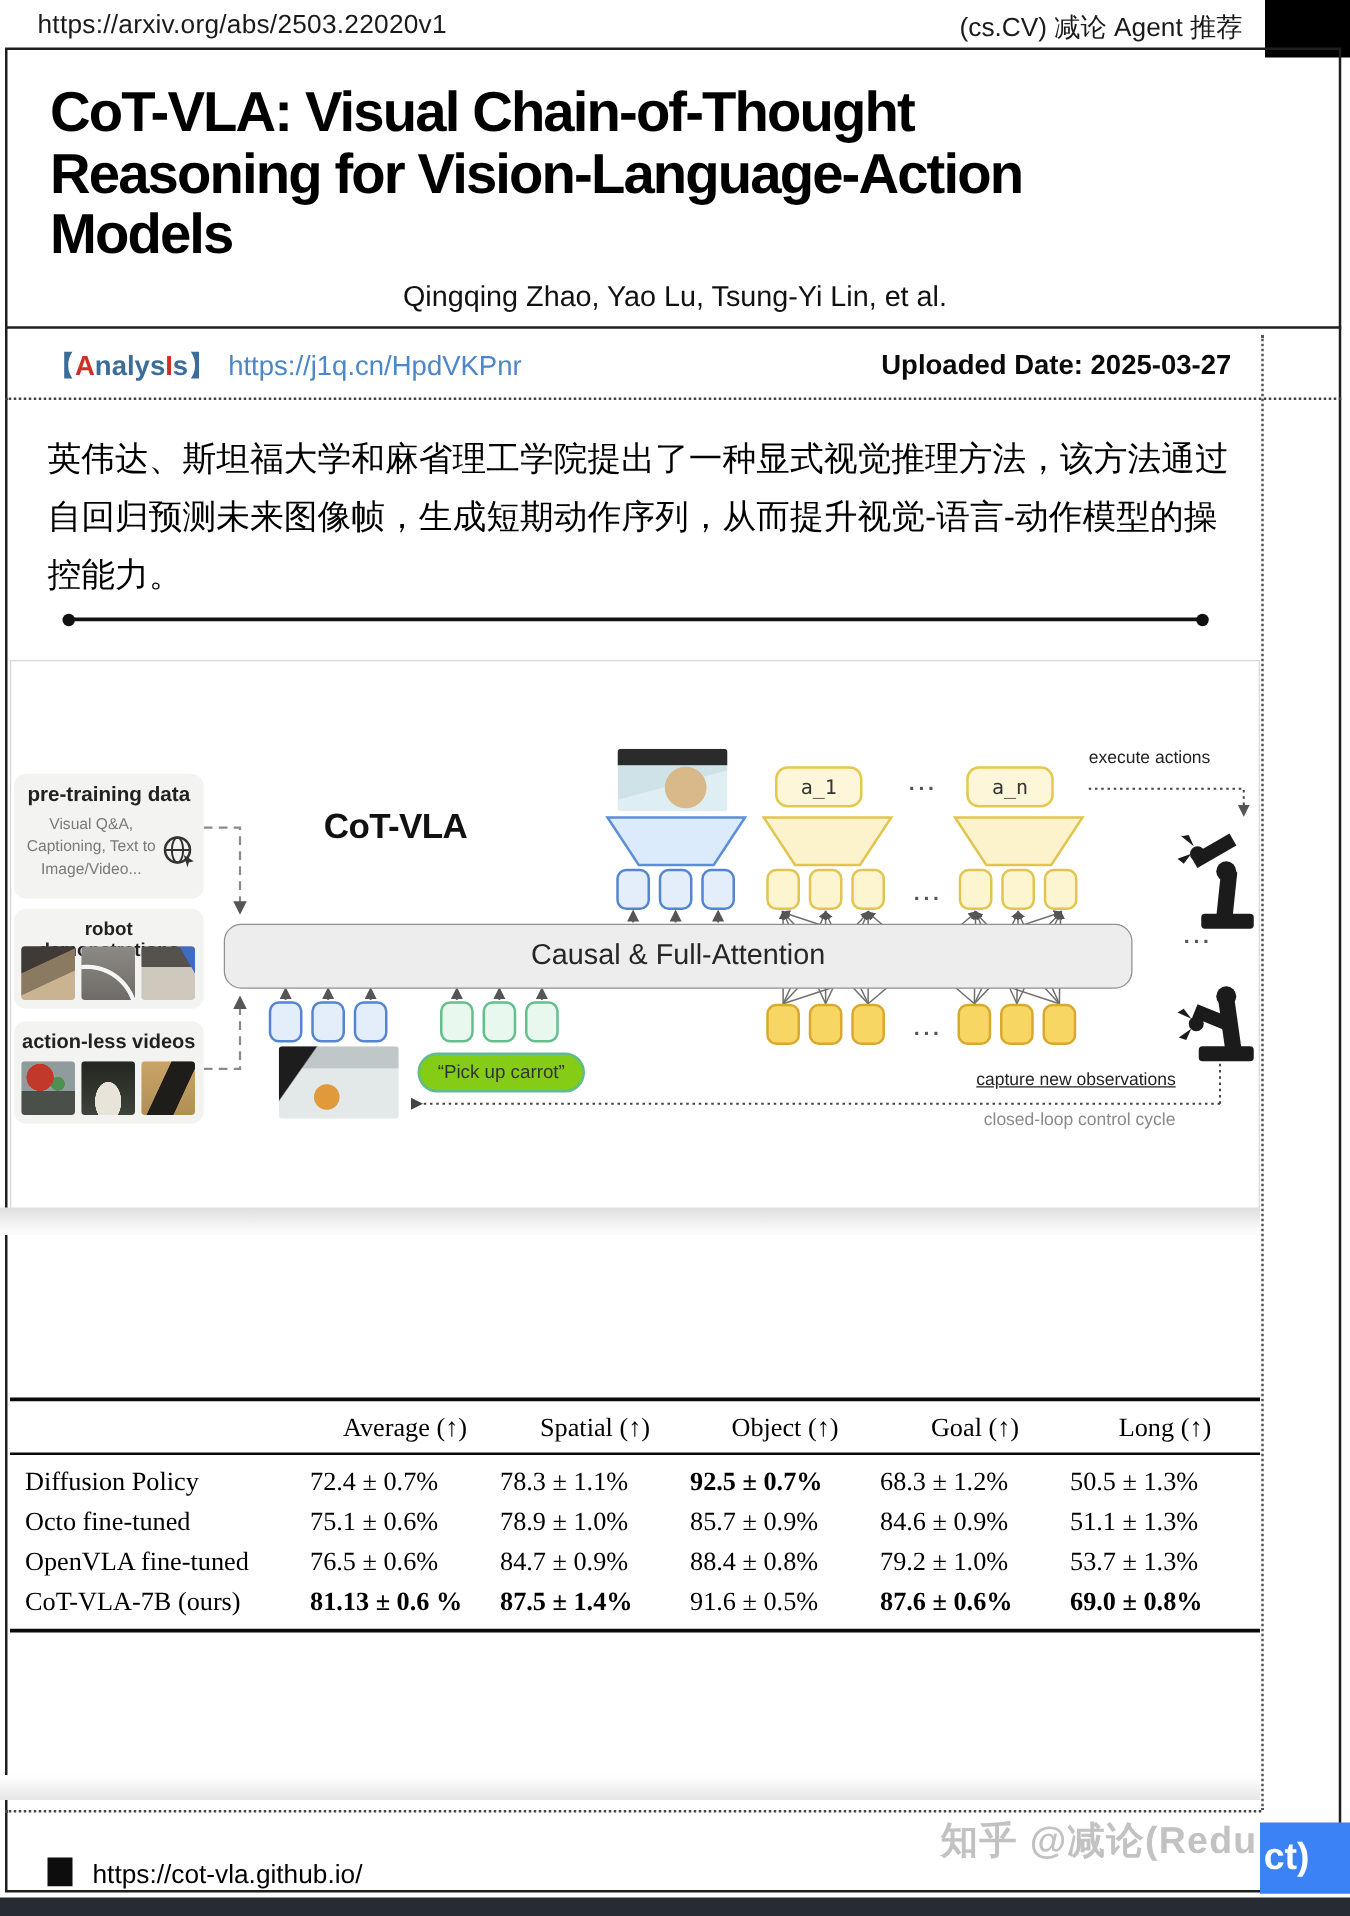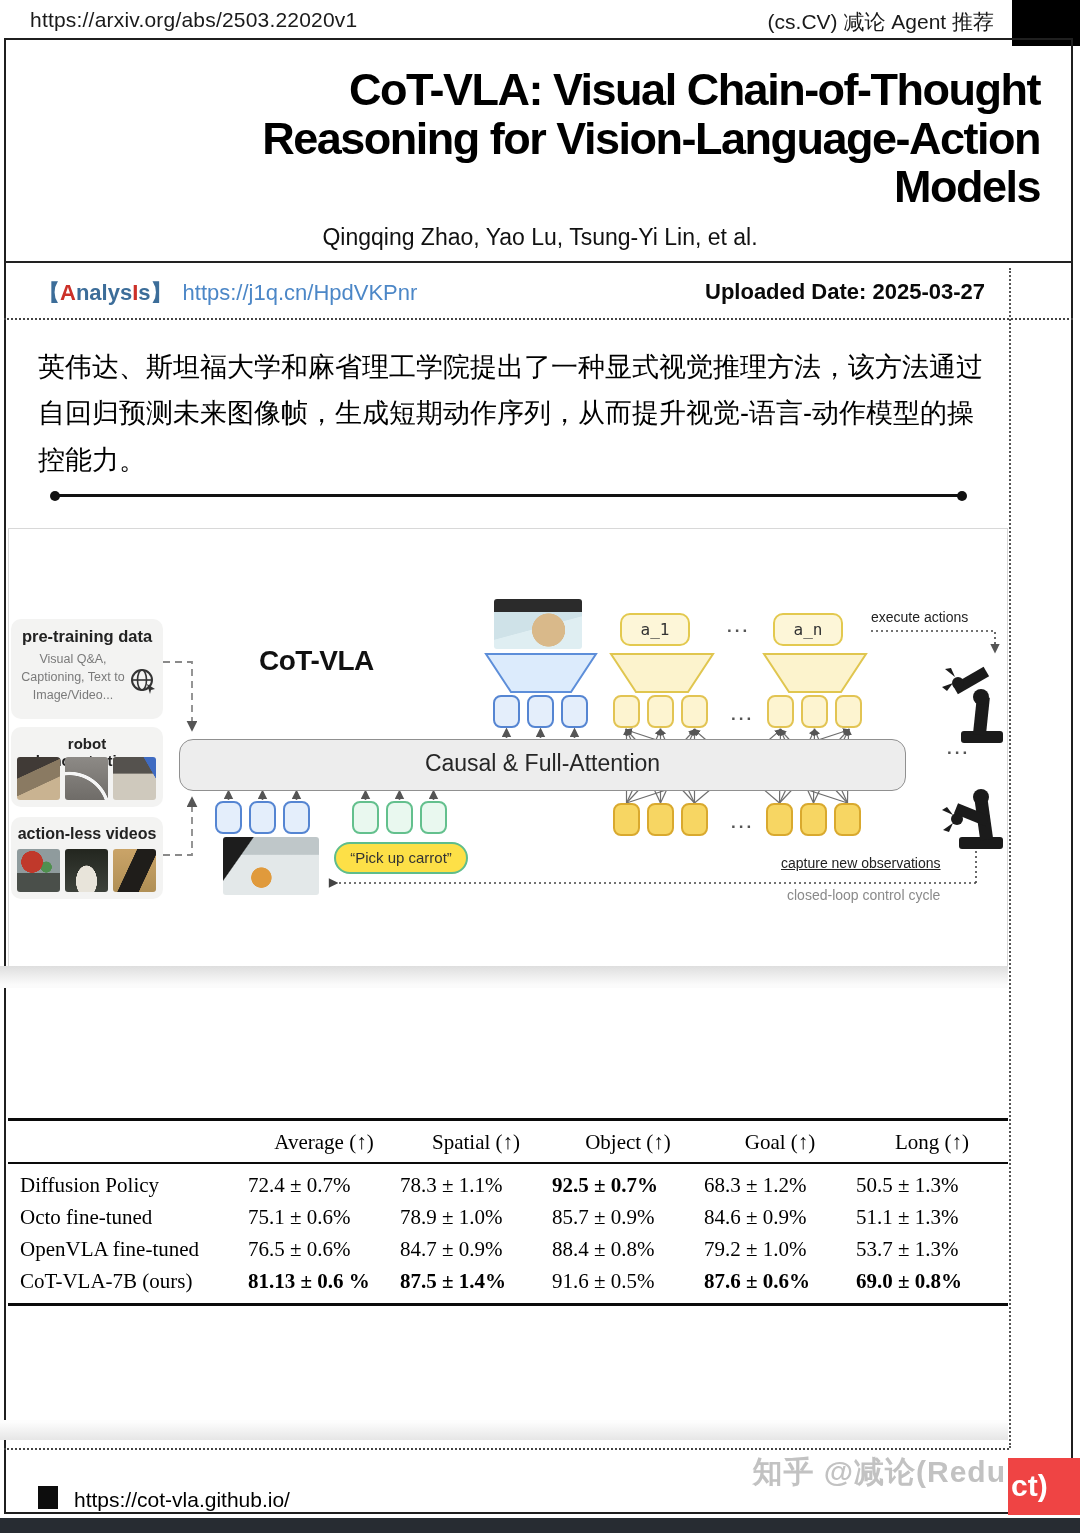--- a/index.html
+++ b/index.html
@@ -13,21 +13,21 @@
   .corner-black{right:0;top:0;width:68px;height:46px;background:#000;}
 
   
   .page-frame{left:4px;top:38px;width:1069px;height:1476px;border:2px solid #1f1f1f;box-sizing:border-box;}
   .dotted-v{left:1009px;top:268px;width:0;height:1180px;border-left:2px dotted #555;}
   .rule-solid{left:4px;top:261px;width:1069px;height:0;border-top:2px solid #222;}
   .rule-dotted-analysis{left:4px;top:318px;width:1069px;height:0;border-top:2px dotted #444;}
   .rule-dotted-footer{left:4px;top:1448px;width:1005px;height:0;border-top:2px dotted #444;}
 
   
-  .title{left:40px;top:66px;width:1000px;text-align:right;font-size:45px;line-height:1.08;
+  .title{left:40px;top:66px;width:1000px;text-align:left;font-size:45px;line-height:1.08;
          font-weight:800;letter-spacing:-1.5px;color:#000;}
   .authors{left:40px;top:224px;width:1000px;text-align:center;font-size:23px;color:#111;}
 
   
   .analysis{left:38px;top:278px;font-size:22px;font-weight:700;}
   .an-blue{color:#3c6d99;}
   .an-red{color:#cc3028;}
   .an-link{color:#4c87c7;font-weight:400;margin-left:10px;text-decoration:none;}
   .uploaded{right:95px;top:279px;font-size:22px;font-weight:600;color:#0a0a0a;}
 
@@ -74,21 +74,21 @@
        linear-gradient(180deg,#2b2b2b 0 26%, transparent 27%),
        linear-gradient(165deg,#cfe2e8 0 55%, #dfeef2 56%);}
   .sink-img{position:absolute;left:214px;top:308px;width:96px;height:58px;border-radius:3px;
      background:
        radial-gradient(circle at 40% 70%, #e09a3c 0 14%, transparent 15%),
        linear-gradient(125deg,#1d1d1d 0 22%, transparent 23%),
        linear-gradient(180deg,#bfc7c9 0 30%, #e3e8e9 31%);}
 
   .fig-small{position:absolute;font-size:14px;color:#222;}
   .fig-small-gray{position:absolute;font-size:14px;color:#8a8a8a;}
-  .carrot-box{position:absolute;left:325px;top:313px;width:134px;height:32px;border-radius:16px;background:#fde047;
+  .carrot-box{position:absolute;left:325px;top:313px;width:134px;height:32px;border-radius:16px;background:#84cc16;
       border:2px solid #5fbd8b;box-sizing:border-box;text-align:center;font-size:15px;color:#333;line-height:28px;}
 
   
   .ph-d1{background:linear-gradient(155deg,#403a36 0 34%,#8a7a62 35% 62%,#c9b391 63%);}
   .ph-d2{background:radial-gradient(circle at 10% 130%, transparent 55%, #f5f5f5 56% 60%, transparent 61%),linear-gradient(180deg,#8d8a86,#6f6c68);}
   .ph-d3{background:linear-gradient(240deg,#3f6bc2 0 18%,transparent 19%),linear-gradient(180deg,#55524e 0 38%,#cfc9bd 39%);}
   .ph-a1{background:radial-gradient(circle at 35% 30%,#c0392b 0 26%,transparent 27%),radial-gradient(circle at 68% 42%,#4f8f4f 0 14%,transparent 15%),linear-gradient(180deg,#8f9b9d 0 55%,#4a4f4a 56%);}
   .ph-a2{background:radial-gradient(ellipse at 50% 75%,#e8e4da 0 34%,transparent 35%),linear-gradient(180deg,#23261f,#3d423b);}
   .ph-a3{background:linear-gradient(115deg,transparent 0 38%,#1f1d1a 39% 72%,transparent 73%),linear-gradient(180deg,#caa468,#b08f55);}
 
@@ -101,21 +101,21 @@
   table.results td.rowlab{text-align:left;padding-left:12px;}
   table.results tr.first td{padding-top:9px;}
   table.results tr.last td{padding-bottom:9px;}
   td.b{font-weight:700;}
   th.c0{width:240px;} th.cn{width:152px;}
 
   
   .foot-square{left:38px;top:1486px;width:20px;height:23px;background:#0d0d0d;}
   .foot-url{left:74px;top:1488px;font-size:21px;color:#000000;}
   .watermark{right:74px;top:1452px;font-size:30px;font-weight:700;color:#c2c2c2;letter-spacing:1px;}
-  .wm-black{left:1008px;top:1458px;width:72px;height:57px;background:#ef4444;color:#fff;font-size:30px;
+  .wm-black{left:1008px;top:1458px;width:72px;height:57px;background:#3b82f6;color:#fff;font-size:30px;
             font-weight:700;line-height:55px;padding-left:3px;box-sizing:border-box;}
   .bottom-strip{left:0;top:1518px;width:1080px;height:15px;background:#272c32;}
 </style>
 </head>
 <body>
 
 <div class="abs topbar-url">https://arxiv.org/abs/2503.22020v1</div>
 <div class="abs topbar-cat">(cs.CV) 减论 Agent 推荐</div>
 <div class="abs corner-black"></div>
 
@@ -267,21 +267,21 @@
   <div class="carrot-box">“Pick up carrot”</div>
 
   <div class="tok tok-yd" style="left:604px;top:274px;"></div>
   <div class="tok tok-yd" style="left:638px;top:274px;"></div>
   <div class="tok tok-yd" style="left:672px;top:274px;"></div>
   <div class="dots" style="left:722px;top:284px;">...</div>
   <div class="tok tok-yd" style="left:757px;top:274px;"></div>
   <div class="tok tok-yd" style="left:791px;top:274px;"></div>
   <div class="tok tok-yd" style="left:825px;top:274px;"></div>
 
-  <div class="fig-small" style="left:862px;top:80px;">execute actions</div>
+  <div class="fig-small" style="left:862px;top:68px;">execute actions</div>
   <svg width="70" height="92" style="position:absolute;left:932px;top:124px;">
     <g fill="#1b1b1b">
       <rect x="20" y="78" width="42" height="12" rx="3"></rect>
       <rect x="34" y="44" width="13" height="38" transform="rotate(6 40 62)"></rect>
       <circle cx="40" cy="44" r="8"></circle>
       <rect x="12" y="22" width="36" height="11" transform="rotate(-30 30 28)"></rect>
       <circle cx="17" cy="30" r="6"></circle>
       <path d="M14 24 l-10 -8 6 -1 z"></path>
       <path d="M12 30 l-11 4 5 4 z"></path>
     </g>

